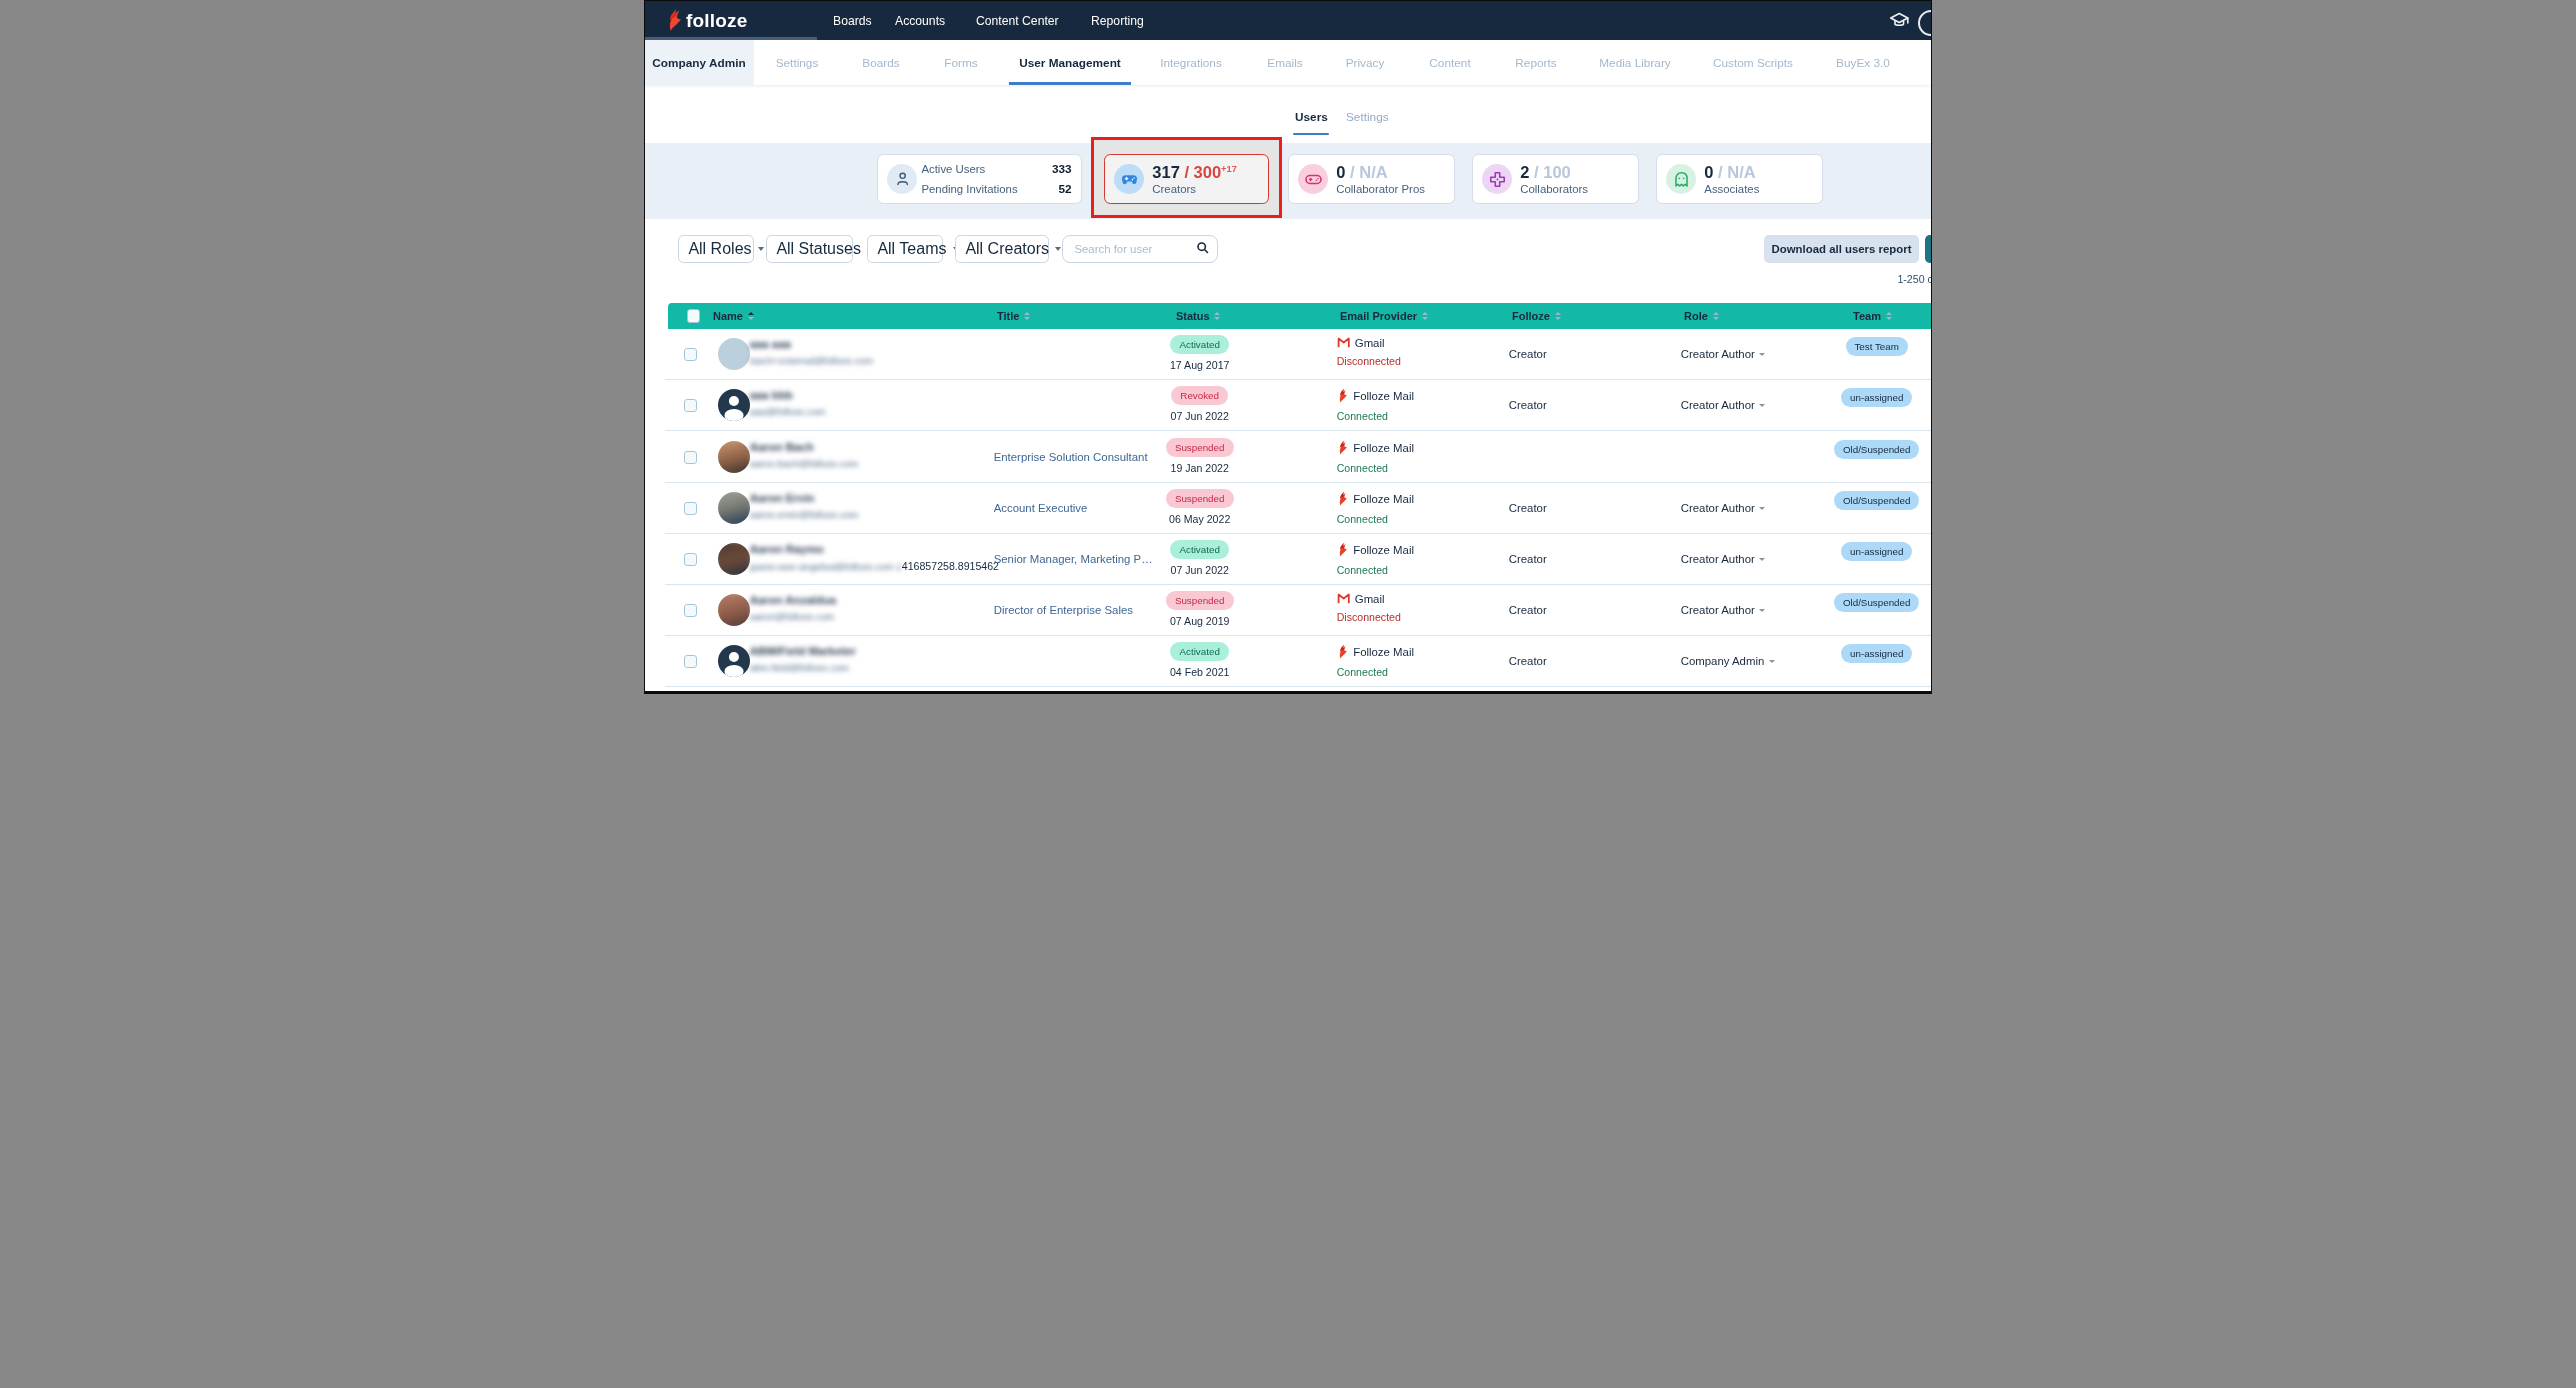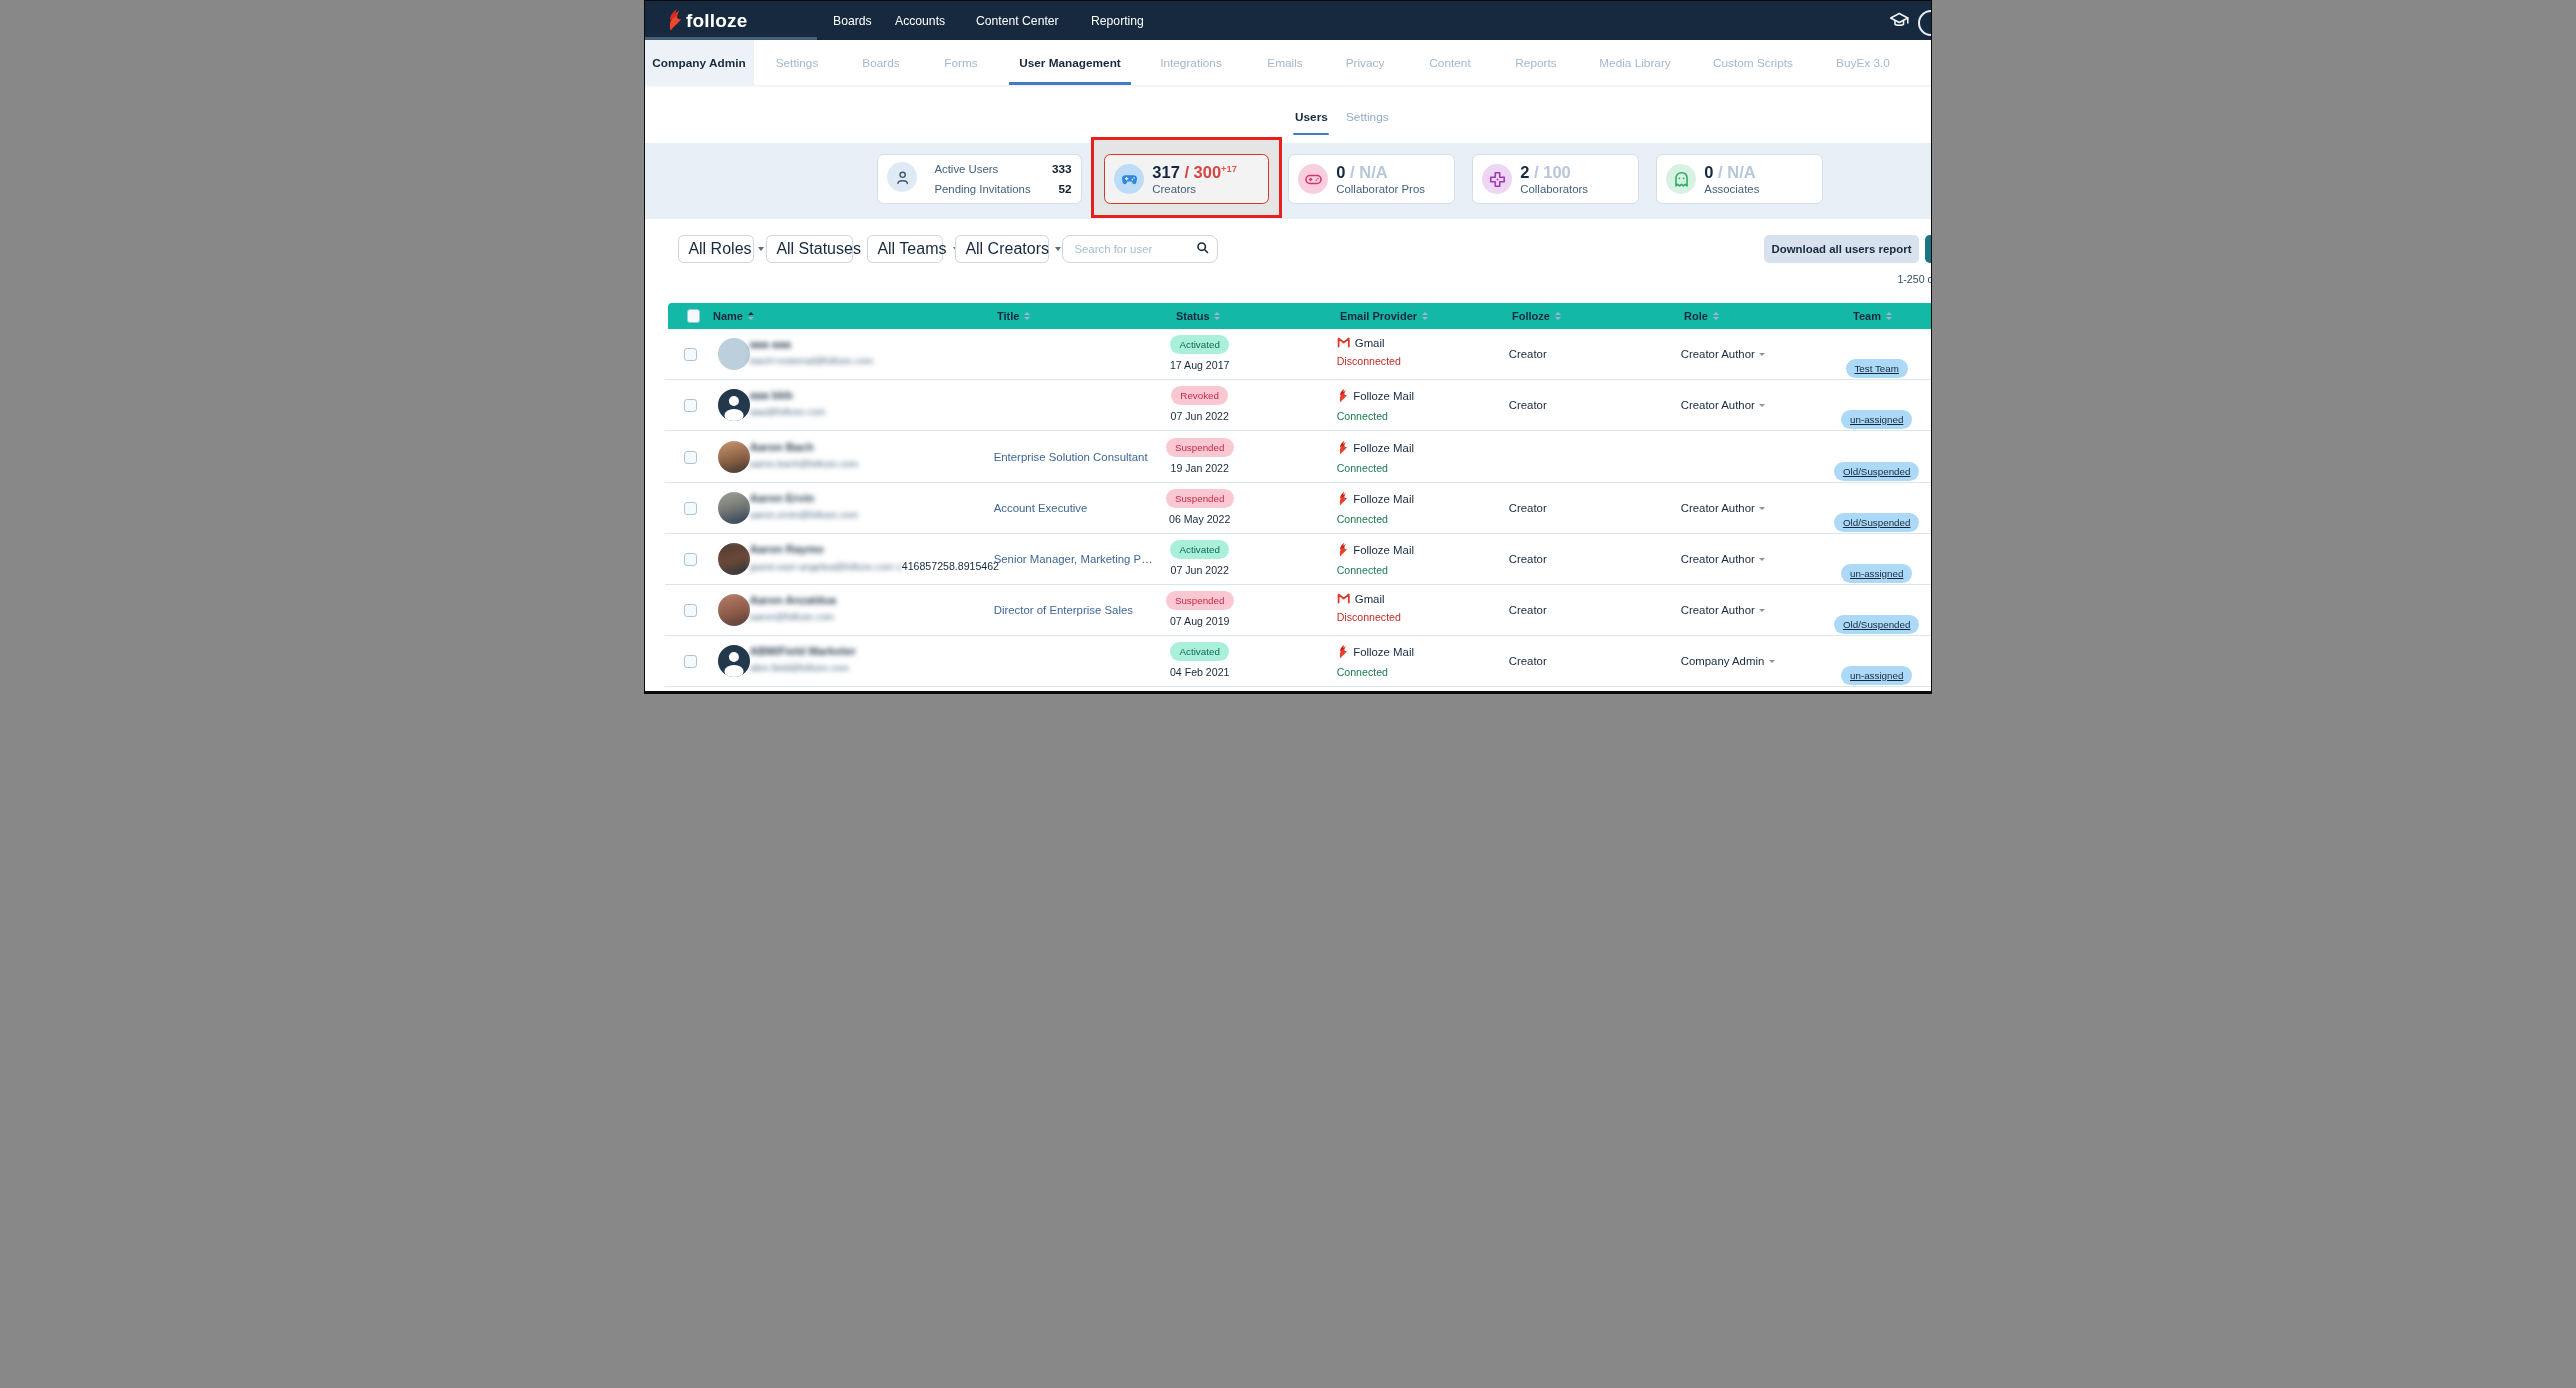--- a/index.html
+++ b/index.html
@@ -26,21 +26,21 @@
   
   .band{position:absolute;left:0;top:142px;width:100%;height:76px;background:#E9EFF6;}
   .card{position:absolute;top:153px;height:50px;background:#fff;border:0.8px solid #D5DDE7;border-radius:6.3px;box-sizing:border-box;display:flex;align-items:center;padding:0 9.4px;gap:7.9px;}
   .icon-circle{width:30px;height:30px;border-radius:50%;flex:none;display:flex;align-items:center;justify-content:center;}
   .annotation{position:absolute;left:446px;top:136px;width:191px;height:81px;border:3.9px solid #E81F1D;background:#E5E5E5;box-sizing:border-box;}
   .card.creators{left:459px;width:165px;background:#F3F3F3;border:1.6px solid #D2392C;}
   .card.c1{left:232px;width:205px;flex-direction:column;justify-content:center;align-items:stretch;gap:2.4px;}
   .card.c3{left:643px;width:167px;}
   .card.c4{left:827px;width:167px;}
   .card.c5{left:1011px;width:167px;}
-  .c1-row{display:flex;align-items:flex-start;gap:17px;}
+  .c1-row{display:flex;align-items:center;gap:4px;}
   .c1-rows{flex:1;display:flex;flex-direction:column;gap:5.5px;}
   .c1-line{display:flex;align-items:baseline;}
   .c1-label{flex:1;font-size:11.4px;color:#44617E;}
   .c1-value{font-size:11.8px;font-weight:bold;color:#101d2b;}
   .card-nums{font-size:16.5px;font-weight:bold;color:#17293E;line-height:1.1;white-space:nowrap;}
   .num-limit-dim{color:#B9C7DA;font-weight:600;}
   .num-red{color:#D64541;}
   .sup-red{color:#E2574D;font-size:9.4px;font-weight:bold;vertical-align:super;line-height:0;}
   .card-label{font-size:11.4px;color:#44617E;margin-top:1.6px;}
   
@@ -77,21 +77,21 @@
   .statusbox{position:absolute;left:484px;top:0;width:102px;height:51px;text-align:center;}
   .pill{display:inline-block;margin-top:6.3px;font-size:9.8px;font-weight:500;padding:3.9px 9.4px;border-radius:10.2px;}
   .sdate{font-size:10.6px;color:#17293E;margin-top:4.7px;}
   .provider{position:absolute;left:672px;top:7.9px;}
   .p1{display:flex;align-items:center;gap:4.7px;font-size:11.4px;color:#17293E;}
   .p2{font-size:10.6px;margin-top:4.7px;font-weight:500;}
   .license{position:absolute;left:844px;top:19px;font-size:11.4px;color:#17293E;}
   .role{position:absolute;left:1016px;top:19px;font-size:11.4px;color:#17293E;display:flex;align-items:center;cursor:pointer;}
   .role .caret{border-top-color:#8a949f;margin-left:4.7px;border-left-width:3.1px;border-right-width:3.1px;border-top-width:3.9px;}
   .teambox{position:absolute;left:1161px;top:0;width:102px;height:51px;text-align:center;}
-  .tpill{display:inline-block;margin-top:30px;font-size:9.8px;font-weight:500;color:#17293E;background:#ABD9F7;padding:3.9px 8.7px;border-radius:10.2px;text-decoration:underline;}
+  .tpill{display:inline-block;margin-top:8px;font-size:9.8px;font-weight:500;color:#17293E;background:#ABD9F7;padding:3.9px 8.7px;border-radius:10.2px;}
 </style>
 </head>
 <body>
 
 <div class="window">
 
   <div class="topnav">
     <div class="logo">
       <span>
         <svg width="17.3" height="23.6" viewBox="0 0 22 30">

